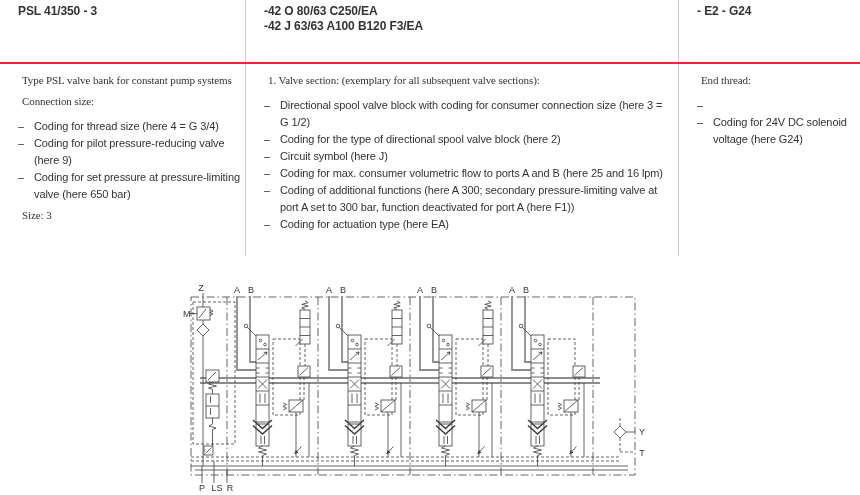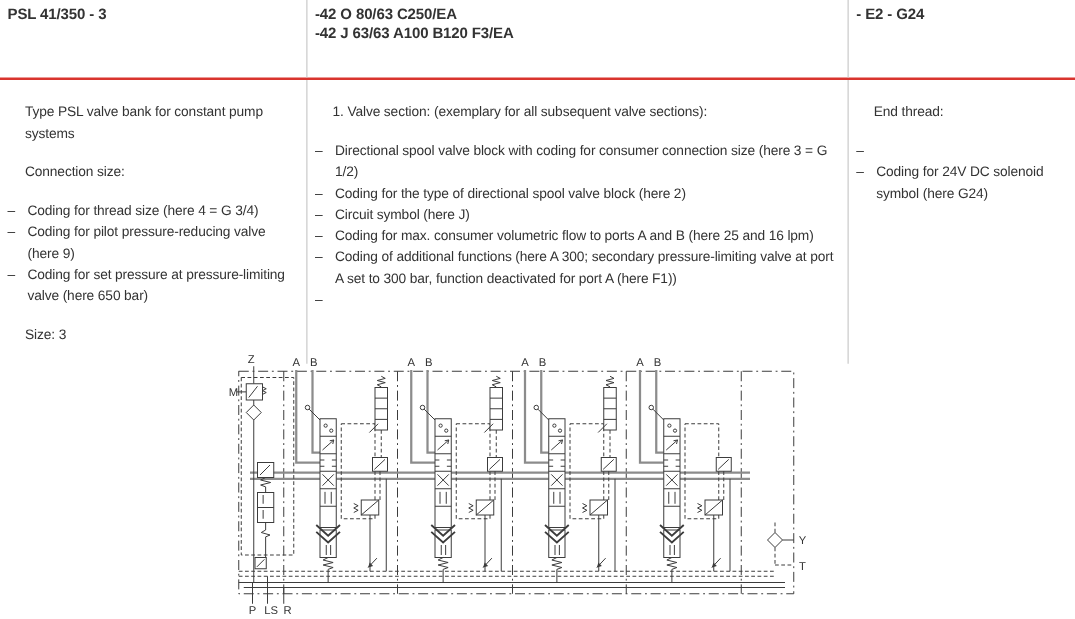--- a/index.html
+++ b/index.html
@@ -6,25 +6,25 @@
   * { box-sizing:border-box; }
   html,body { margin:0; padding:0; }
   body {
     width:860px; height:495px; background:#fff; position:relative; overflow:hidden;
     font-family:"Liberation Sans", sans-serif; color:var(--ink);
   }
   .code-table { position:absolute; left:0; top:0; width:860px; }
   .trow { display:grid; grid-template-columns:245px 433px 182px; }
   .trow.hdr { border-bottom:2px solid var(--accent); min-height:64px; }
   .trow.bdy { min-height:192px; }
-  .cell { padding:4px 5px 0 6px; }
+  .cell { padding:4px 5px 0 18px; }
   .cell.c2, .cell.c3 { border-left:1px solid var(--div); }
   .hline { font-weight:bold; font-size:12px; line-height:15px; letter-spacing:-0.1px; white-space:pre; }
   .bdy .cell { font-size:11px; line-height:17px; letter-spacing:-0.1px; }
-  .bdy p { margin:14px; }
+  .bdy p { margin:4px;font-family:Liberation Serif, serif; }
   .list { margin-top:8px; }
   .li { display:flex; }
   .li .dash { width:16px; flex:0 0 16px; }
   .size-note { margin-top:7px; }
   .schematic { position:absolute; left:180px; top:282px; }
   svg text { fill:#333; stroke:none; font-size:9px; font-family:"Liberation Sans", sans-serif; text-anchor:middle; }
   svg text.st { text-anchor:start; }
   svg path, svg rect, svg polyline, svg circle, svg polygon { stroke:var(--line); stroke-width:0.8; fill:none; }
   svg .w { fill:#fff; }
   svg .thick { stroke:#8c8c8c; stroke-width:1.8; }
@@ -89,33 +89,34 @@
         <div class="li">
           <span class="dash">–</span>
           <span>Coding for max. consumer volumetric flow to ports A and B (here 25 and 16 lpm)</span>
         </div>
         <div class="li">
           <span class="dash">–</span>
           <span>Coding of additional functions (here A 300; secondary pressure-limiting valve at port A set to 300 bar, function deactivated for port A (here F1))</span>
         </div>
         <div class="li">
           <span class="dash">–</span>
+          <span>Coding for actuation type (here EA)</span>
         </div>
       </div>
     </div>
 
     <div class="cell c3">
       <p>End thread:</p>
       <div class="list">
         <div class="li">
           <span class="dash">–</span>
         </div>
         <div class="li">
           <span class="dash">–</span>
-          <span>Coding for 24V DC solenoid symbol (here G24)</span>
+          <span>Coding for 24V DC solenoid voltage (here G24)</span>
         </div>
       </div>
     </div>
   </div>
 </div>
 
 <svg class="schematic" id="schematic" width="472" height="213" viewBox="0 0 472 213">
 
   <g>
     <rect x="11" y="15" width="444" height="178" class="dd"></rect>

